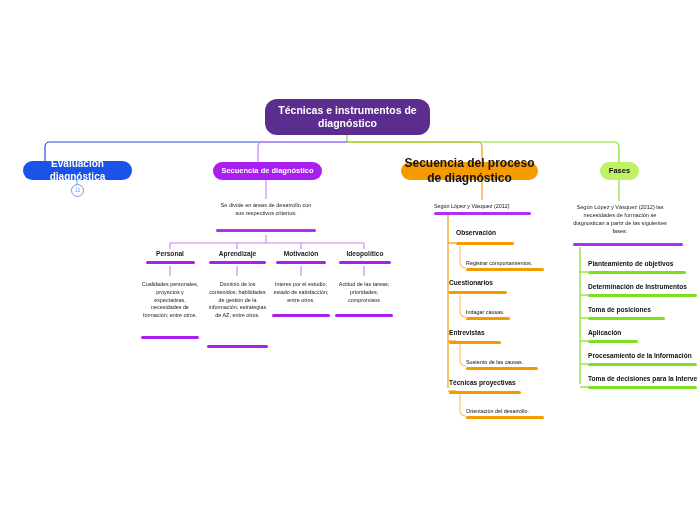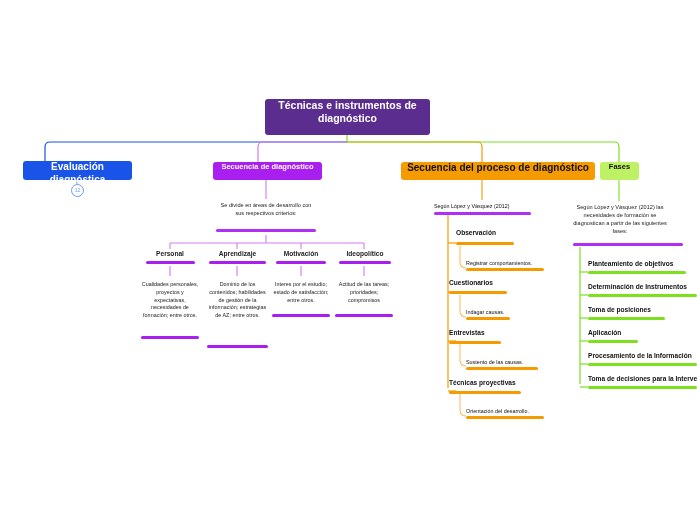--- a/index.html
+++ b/index.html
@@ -9,45 +9,45 @@
     font-family:"Liberation Sans", sans-serif;
     overflow:hidden;
     position:relative;
   }
   #canvas{position:absolute;left:0;top:0;width:697px;height:520px;}
   svg.edges{position:absolute;left:0;top:0;width:697px;height:520px;pointer-events:none;}
 
   
   .pill{
     position:absolute;
-    border-radius:3px;
+    border-radius:12px;
     color:#ffffff;
     font-weight:bold;
-    display:flex;align-items:flex-start;justify-content:center;
+    display:flex;align-items:center;justify-content:center;
     text-align:center;
     box-sizing:border-box;
     line-height:1.25;
   }
   .pill.root{
     left:265px;top:99px;width:165px;height:36px;
     background:#5b2d8e;
     font-size:10.5px;
     padding:0 10px;
   }
   .pill.blue{
     left:23px;top:161px;width:109px;height:19px;
     background:#1a53e8;font-size:10px;
   }
   .pill.violet{
     left:213px;top:162px;width:109px;height:18px;
     background:#a81ff0;font-size:7.5px;
   }
   .pill.orange{
-    left:401px;top:162px;width:194px;height:18px;
-    background:#f59b00;color:#111;font-size:10px;
+    left:401px;top:162px;width:137px;height:18px;
+    background:#f59b00;color:#111;font-size:12px;
   }
   .pill.green{
     left:600px;top:162px;width:39px;height:18px;
     background:#bef264;color:#111;font-size:7.5px;
   }
 
   
   .badge{
     position:absolute;left:71px;top:184px;
     width:11px;height:11px;border-radius:50%;

